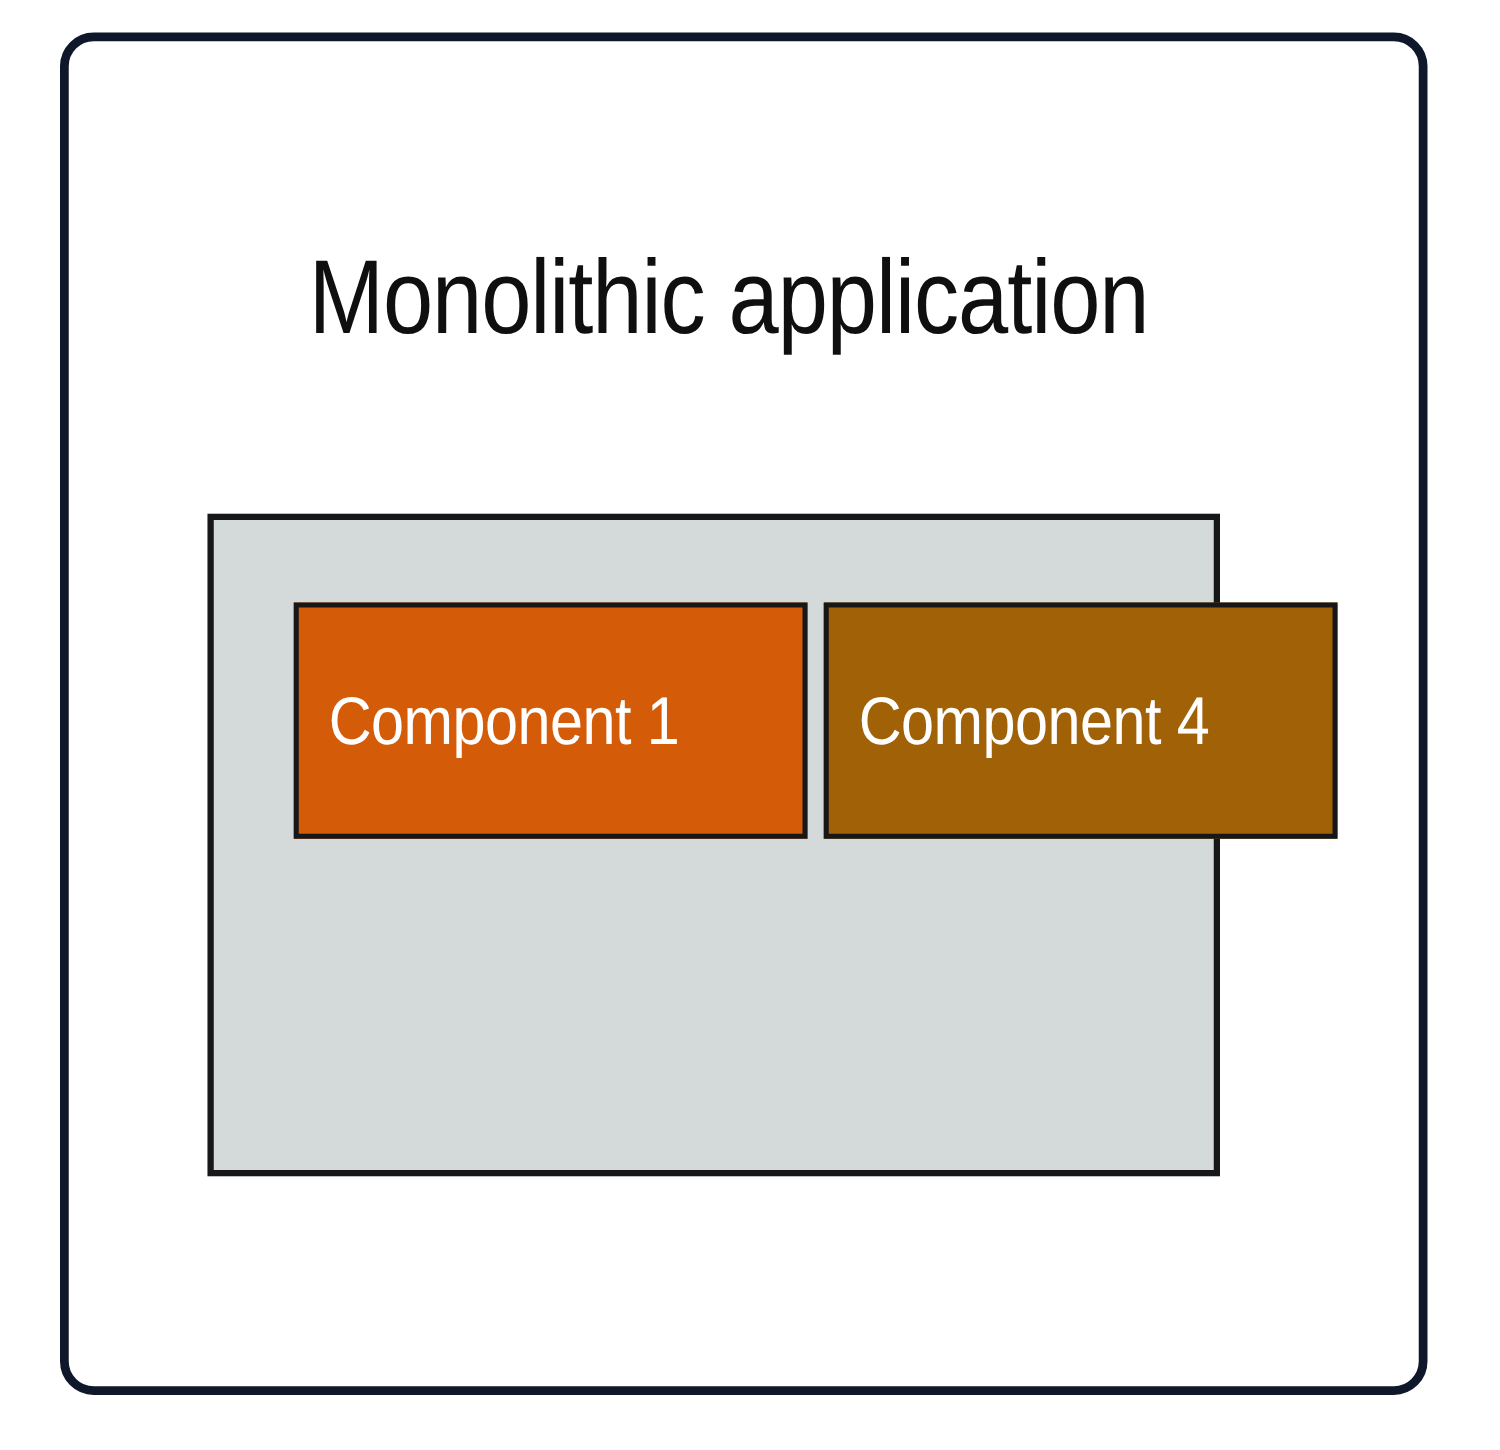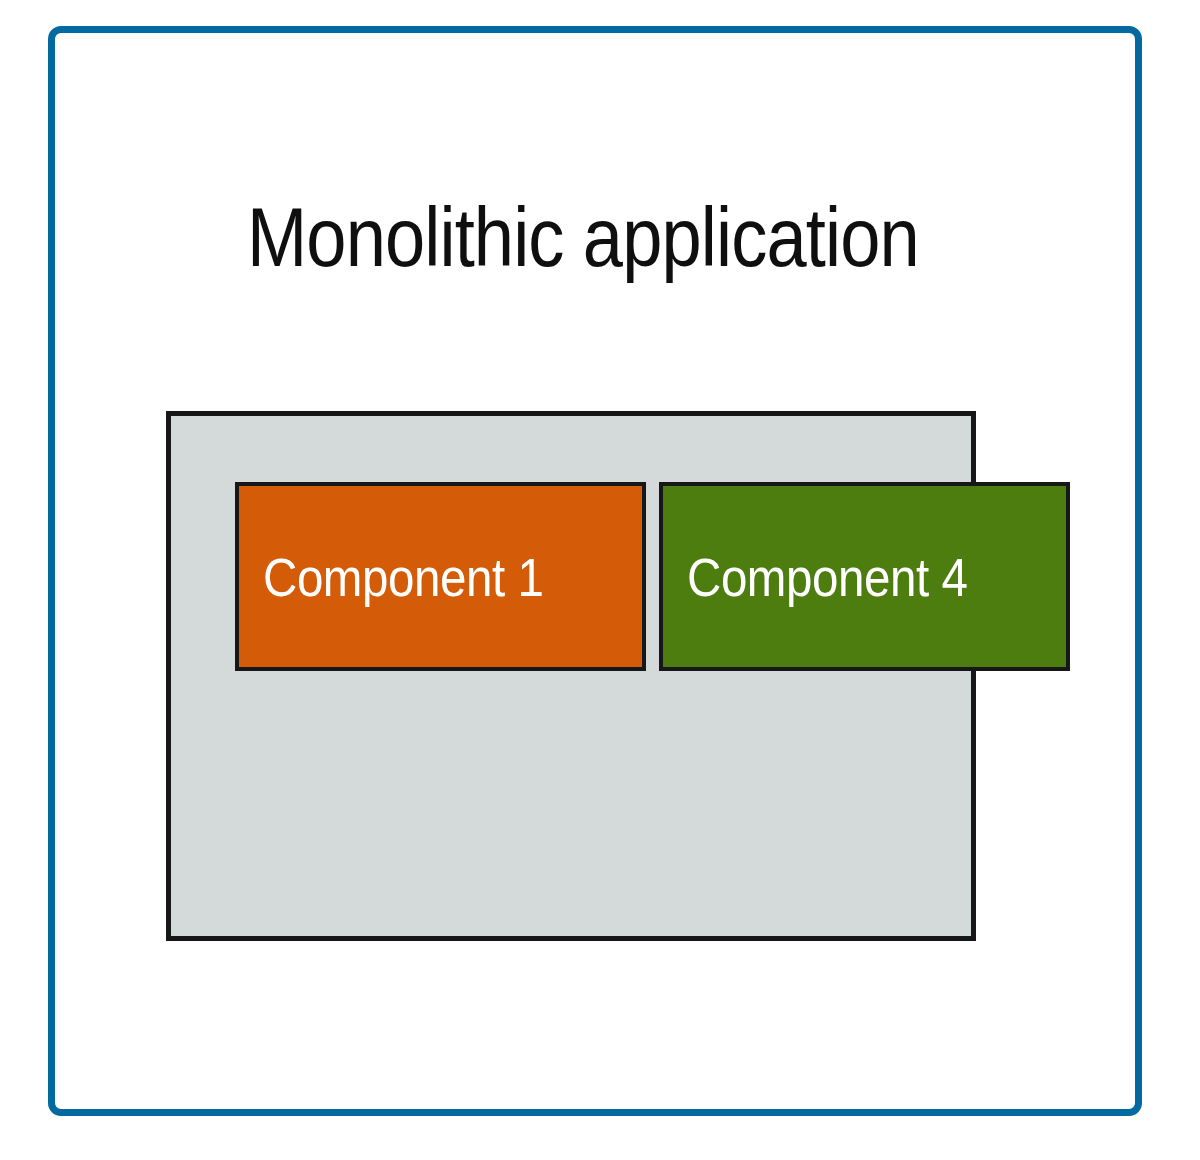--- a/index.html
+++ b/index.html
@@ -22,22 +22,22 @@
   }
 
   
   #outer-frame {
     position: absolute;
     left: 48px;
     top: 26px;
     width: 1094px;
     height: 1090px;
     box-sizing: border-box;
-    border: 7px solid #0369a1;
-    border-radius: 13px;
+    border: 7px solid #0f172a;
+    border-radius: 27px;
     background: #ffffff;
   }
 
   
   #diagram-title {
     position: absolute;
     left: 192px;
     top: 162px;
     font-family: "Liberation Sans", "DejaVu Sans", sans-serif;
     font-size: 84px;
@@ -94,21 +94,21 @@
     color: #ffffff;
     white-space: nowrap;
     letter-spacing: -0.5px;
     transform: scaleX(0.88);
     transform-origin: left center;
   }
 
   #box-component-1 { background: #d45b07; }
   #box-component-2 { background: #01537a; }
   #box-component-3 { background: #1c6054; }
-  #box-component-4 { background: #4d7c0f; }
+  #box-component-4 { background: #a16207; }
 </style>
 </head>
 <body>
 
 <div id="canvas">
 
   <div id="outer-frame">
 
     <div id="diagram-title">Monolithic application</div>
 

